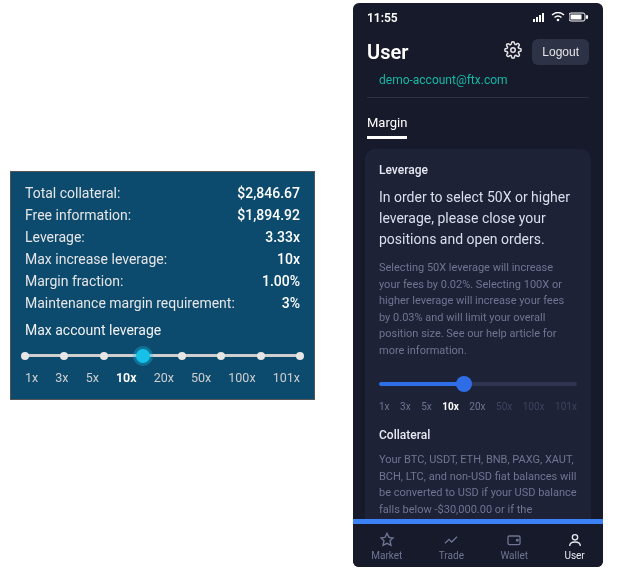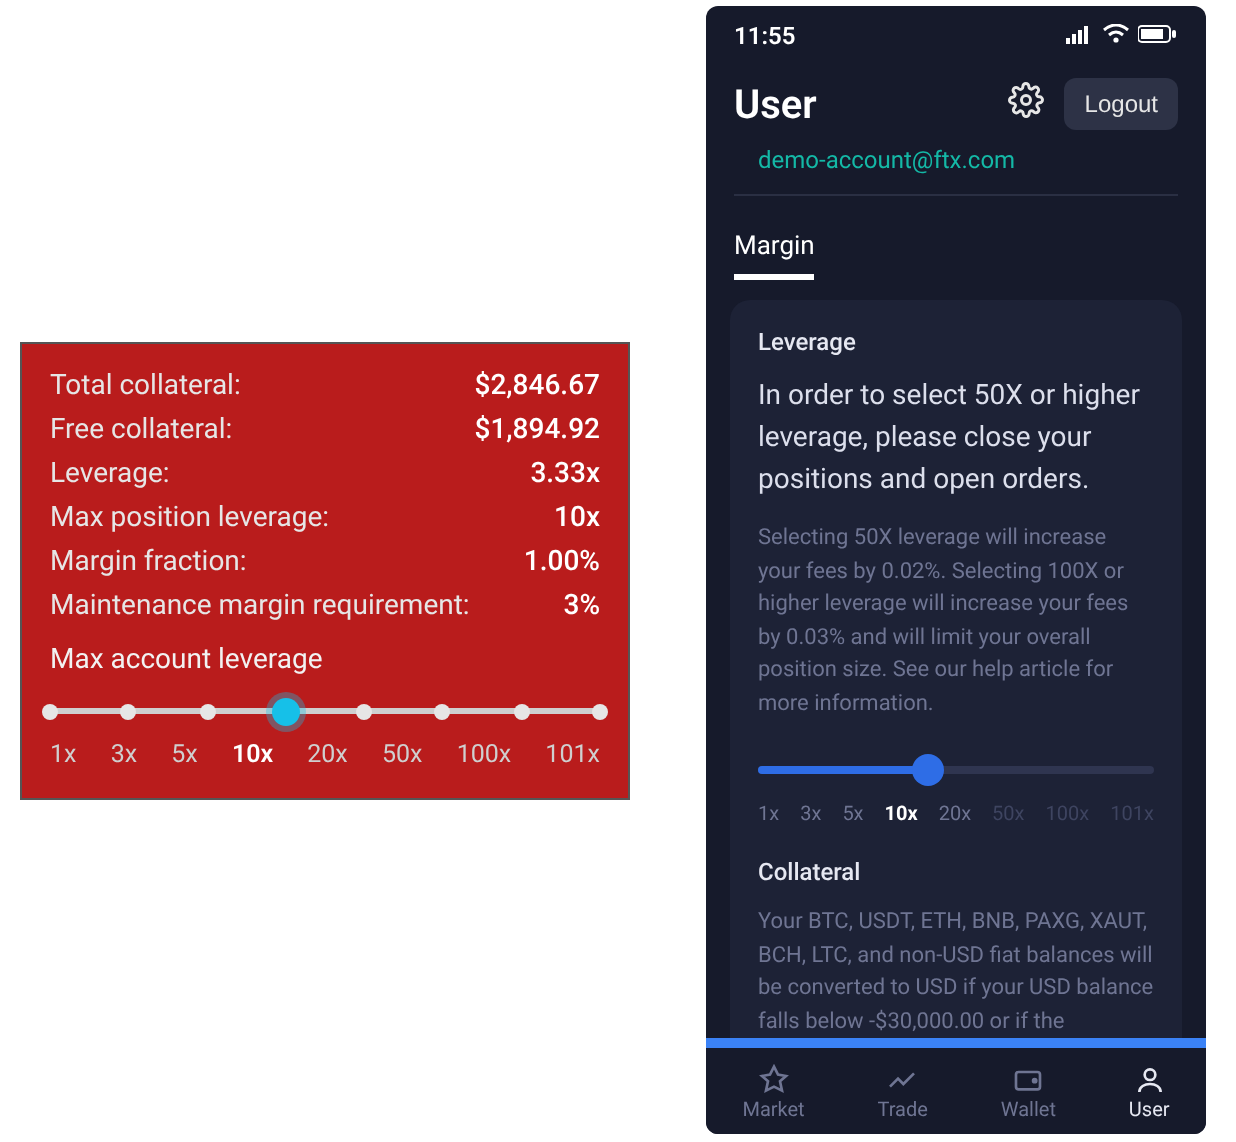--- a/index.html
+++ b/index.html
@@ -11,21 +11,21 @@
     position: relative;
     overflow: hidden;
   }
 
   
   .left-panel {
     position: absolute;
     left: 10px;
     top: 171px;
     width: 305px;
-    background: #b91c1c;
+    background: #0c4a6e;
     border: 1px solid #555;
     padding: 10px 14px 14px 14px;
     color: #e0e0e0;
     font-size: 14px;
   }
   .stat-row {
     display: flex;
     justify-content: space-between;
     padding: 3px 0;
   }
@@ -190,29 +190,29 @@
 </style>
 </head>
 <body>
 
 <div class="left-panel">
   <div class="stat-row">
     <span class="stat-label">Total collateral:</span>
     <span class="stat-value">$2,846.67</span>
   </div>
   <div class="stat-row">
-    <span class="stat-label">Free collateral:</span>
+    <span class="stat-label">Free information:</span>
     <span class="stat-value">$1,894.92</span>
   </div>
   <div class="stat-row">
     <span class="stat-label">Leverage:</span>
     <span class="stat-value">3.33x</span>
   </div>
   <div class="stat-row">
-    <span class="stat-label">Max position leverage:</span>
+    <span class="stat-label">Max increase leverage:</span>
     <span class="stat-value">10x</span>
   </div>
   <div class="stat-row">
     <span class="stat-label">Margin fraction:</span>
     <span class="stat-value">1.00%</span>
   </div>
   <div class="stat-row">
     <span class="stat-label">Maintenance margin requirement:</span>
     <span class="stat-value">3%</span>
   </div>

